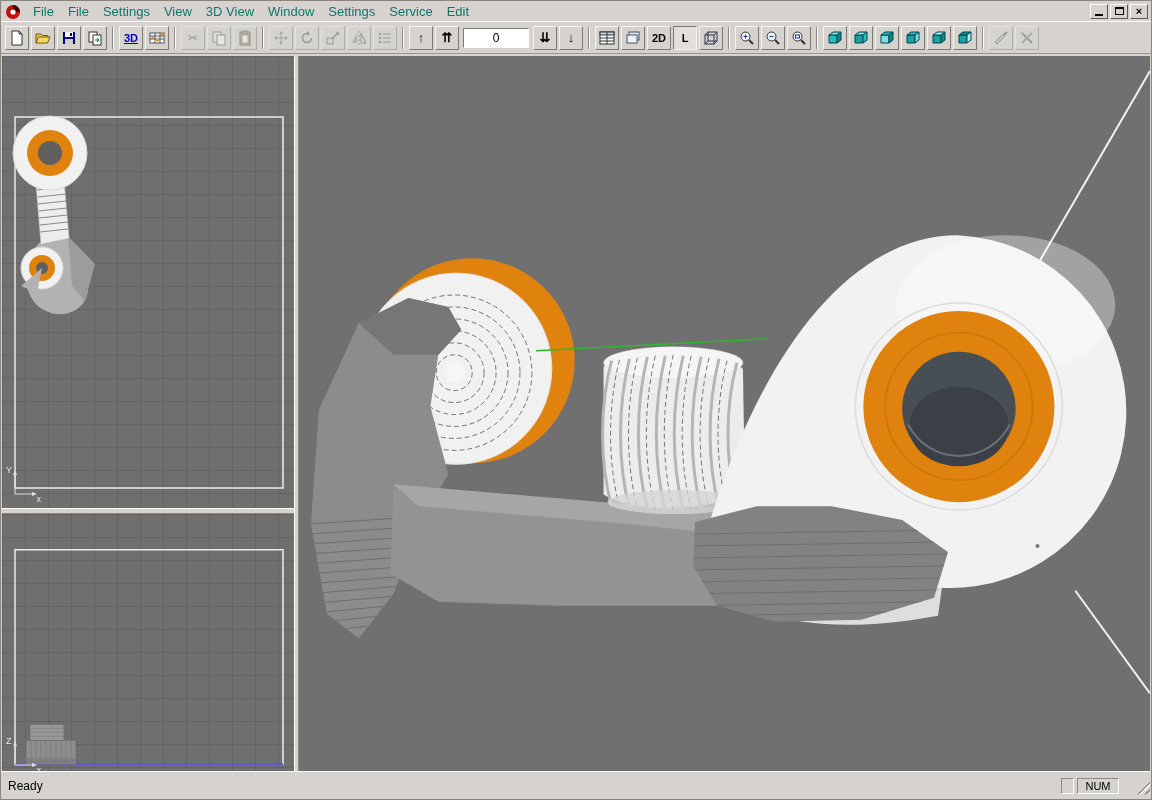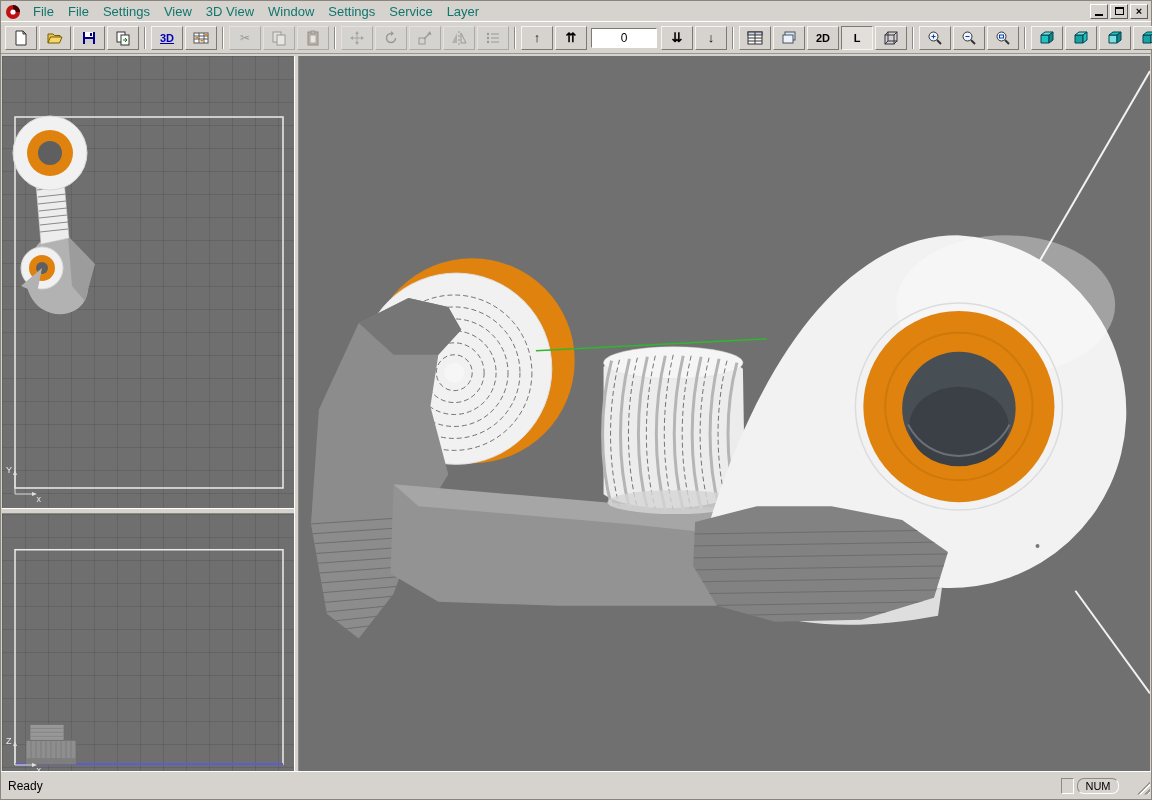--- a/index.html
+++ b/index.html
@@ -12,21 +12,21 @@
   .appicon { width:16px; height:16px; margin:1px 5px 0 2px; flex:0 0 auto; }
   .menu-item { padding:2px 7px; font-size:13px; color:#0f766e; cursor:default; }
   .win-controls { margin-left:auto; display:flex; gap:2px; padding-right:1px; }
   .wbtn { width:18px; height:15px; background:#d6d3ce; border:1px solid; border-color:#ffffff #5f5c56 #5f5c56 #ffffff; display:flex; align-items:center; justify-content:center; }
   .minbar { width:8px; height:2px; background:#000; margin-top:8px; }
   .maxbox { width:9px; height:8px; border:1px solid #000; border-top-width:2px; }
   .closeglyph { font-size:11px; font-weight:bold; line-height:1; }
 
   
   .toolbar { height:33px; display:flex; align-items:center; padding:2px 3px; border-top:1px solid #ffffff; border-bottom:1px solid #9a968f; }
-  .tbtn { width:32px; height:24px; flex:0 0 auto; display:flex; align-items:center; justify-content:center; border:1px solid; border-color:#f6f4f0 #7d7a74 #7d7a74 #f6f4f0; background:#d6d3ce; margin:8px 1px; cursor:default; }
+  .tbtn { width:24px; height:24px; flex:0 0 auto; display:flex; align-items:center; justify-content:center; border:1px solid; border-color:#f6f4f0 #7d7a74 #7d7a74 #f6f4f0; background:#d6d3ce; margin:8px 1px; cursor:default; }
   .tbtn.pressed { border-color:#7d7a74 #f6f4f0 #f6f4f0 #7d7a74; background:#e2dfda; }
   .tbtn.disabled { opacity:.45; filter:grayscale(60%); }
   .tsep { width:2px; height:22px; border-left:1px solid #8d8a84; border-right:1px solid #ffffff; margin:0 4px; flex:0 0 auto; }
   .tbtn-text { font-size:11px; font-weight:bold; color:#000; }
   .t3d { color:#0000bb; text-decoration:underline; }
   .arrow-glyph { font-size:13px; font-weight:bold; color:#000; }
   .layer-input { width:66px; height:20px; margin:0 3px; border:1px solid; border-color:#7d7a74 #ffffff #ffffff #7d7a74; background:#fff; font-family:inherit; font-size:12px; text-align:center; flex:0 0 auto; }
 
   
   .content { position:absolute; top:55px; left:1px; right:1px; bottom:20px; display:flex; }
@@ -47,21 +47,21 @@
   .axis { position:absolute; left:5px; bottom:6px; width:34px; height:34px; }
   .axis svg { position:absolute; inset:0; }
   .axis .v-label { position:absolute; left:-1px; top:-3px; font-size:9px; color:#e8e8e8; }
   .axis .h-label { position:absolute; right:0; bottom:-2px; font-size:9px; color:#e8e8e8; }
 
   
   .statusbar { position:absolute; left:0; right:0; bottom:0; height:28px; display:flex; align-items:center; background:#d6d3ce; border-top:1px solid #ffffff; font-size:12px; }
   .sb-msg { flex:1; padding-left:7px; }
   .sb-cell { height:16px; border:1px solid; border-color:#8d8a84 #ffffff #ffffff #8d8a84; margin-right:3px; display:flex; align-items:center; justify-content:center; font-size:11px; }
   .sb-empty { width:13px; }
-  .sb-num { width:42px;border-radius:7px; }
+  .sb-num { width:42px; }
   .grip { width:14px; height:14px; margin:4px 1px 0 14px; clip-path:polygon(100% 0, 100% 100%, 0 100%);
           background:repeating-linear-gradient(135deg, #9a968f 0 2px, #ffffff 2px 3px, transparent 3px 5px); }
 </style>
 </head>
 <body>
 
 <div class="app">
 
   <div class="menubar">
     <svg class="appicon" viewBox="0 0 16 16">
@@ -70,21 +70,21 @@
       <circle cx="8" cy="8" r="2.6" fill="#ffffff"></circle>
     </svg>
     <span class="menu-item">File</span>
     <span class="menu-item">File</span>
     <span class="menu-item">Settings</span>
     <span class="menu-item">View</span>
     <span class="menu-item">3D View</span>
     <span class="menu-item">Window</span>
     <span class="menu-item">Settings</span>
     <span class="menu-item">Service</span>
-    <span class="menu-item">Layer</span>
+    <span class="menu-item">Edit</span>
     <div class="win-controls">
       <div class="wbtn">
           <div class="minbar"></div>
         </div>
       <div class="wbtn">
           <div class="maxbox"></div>
         </div>
       <div class="wbtn">
           <span class="closeglyph">×</span>
         </div>

